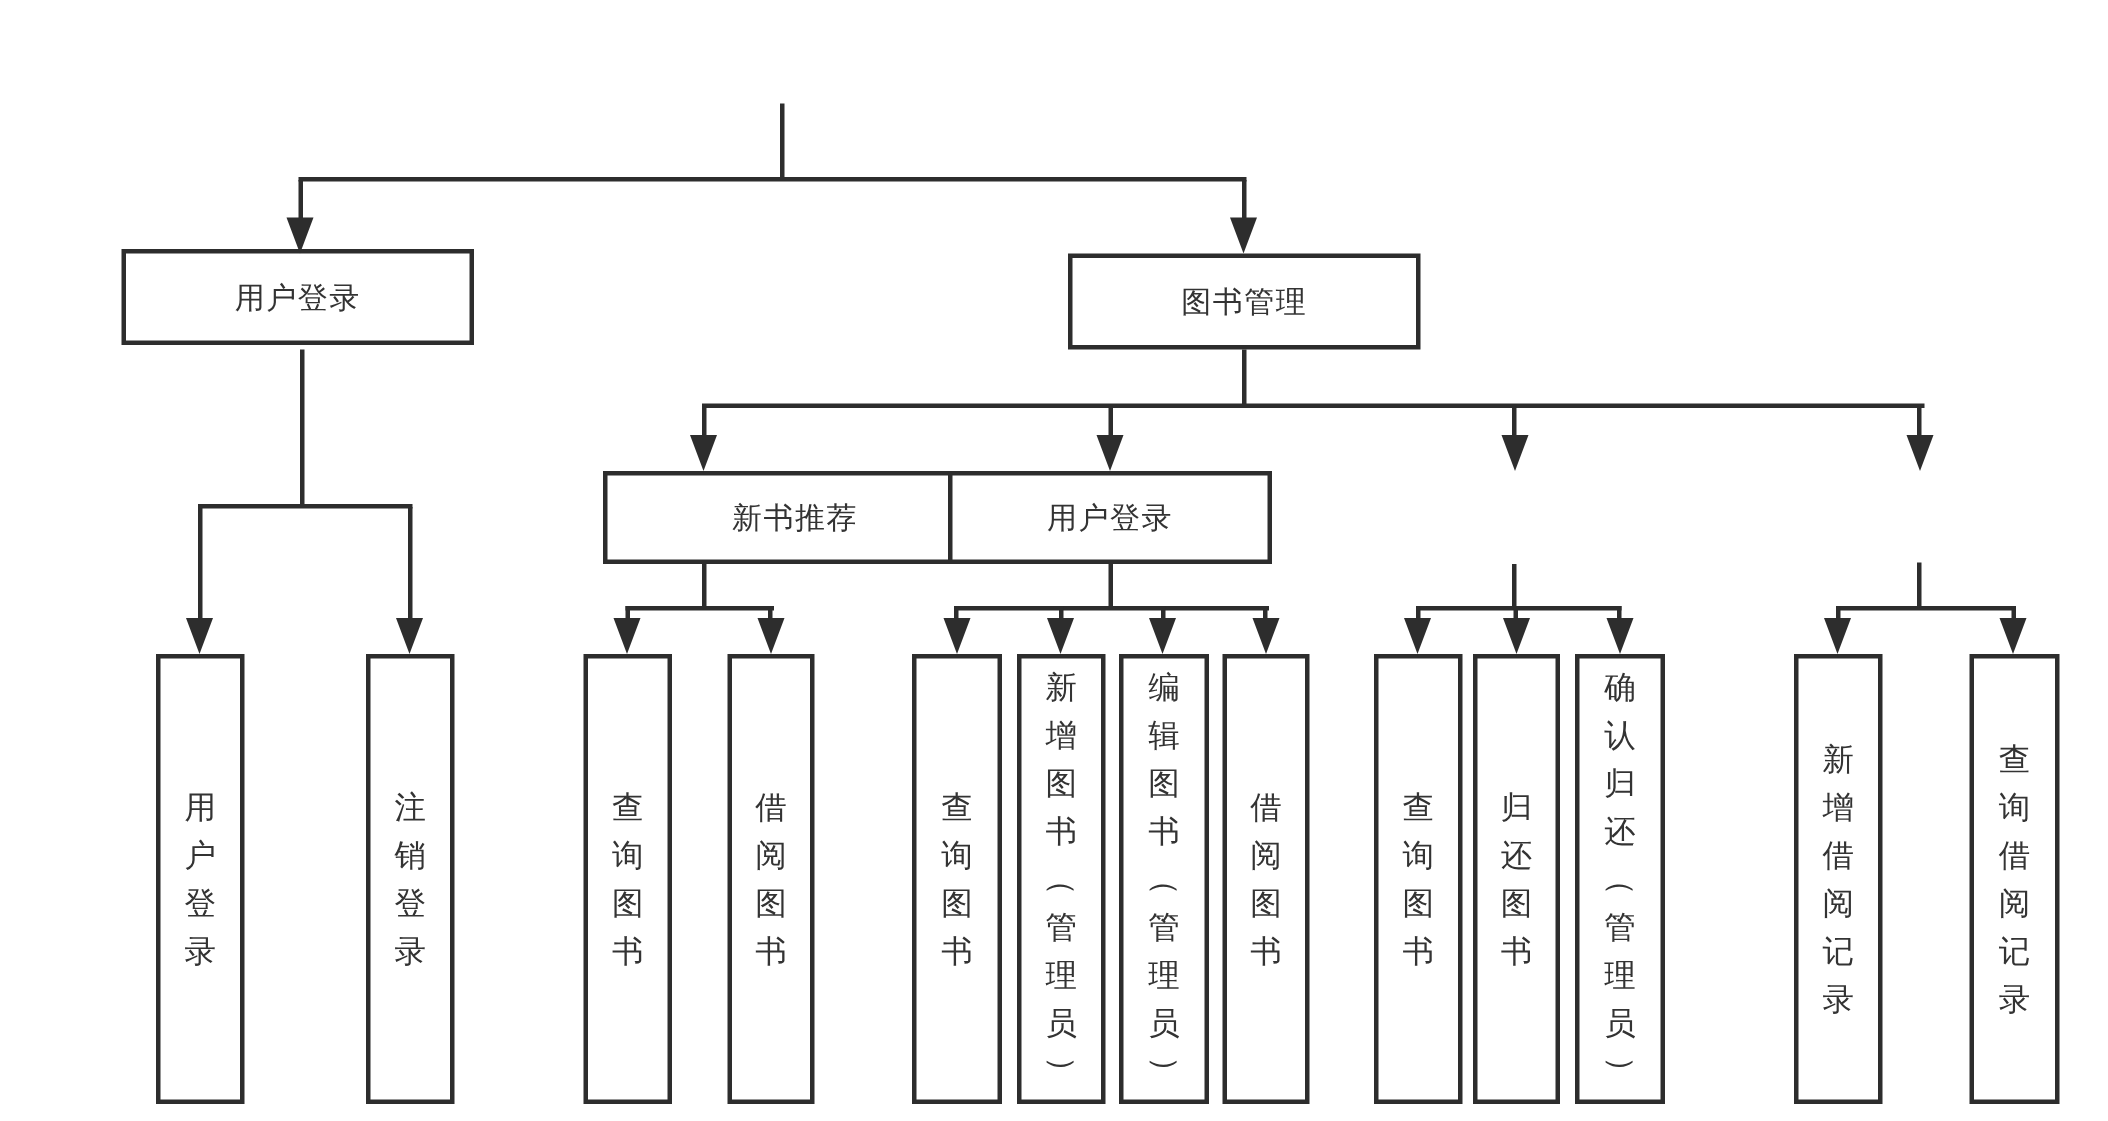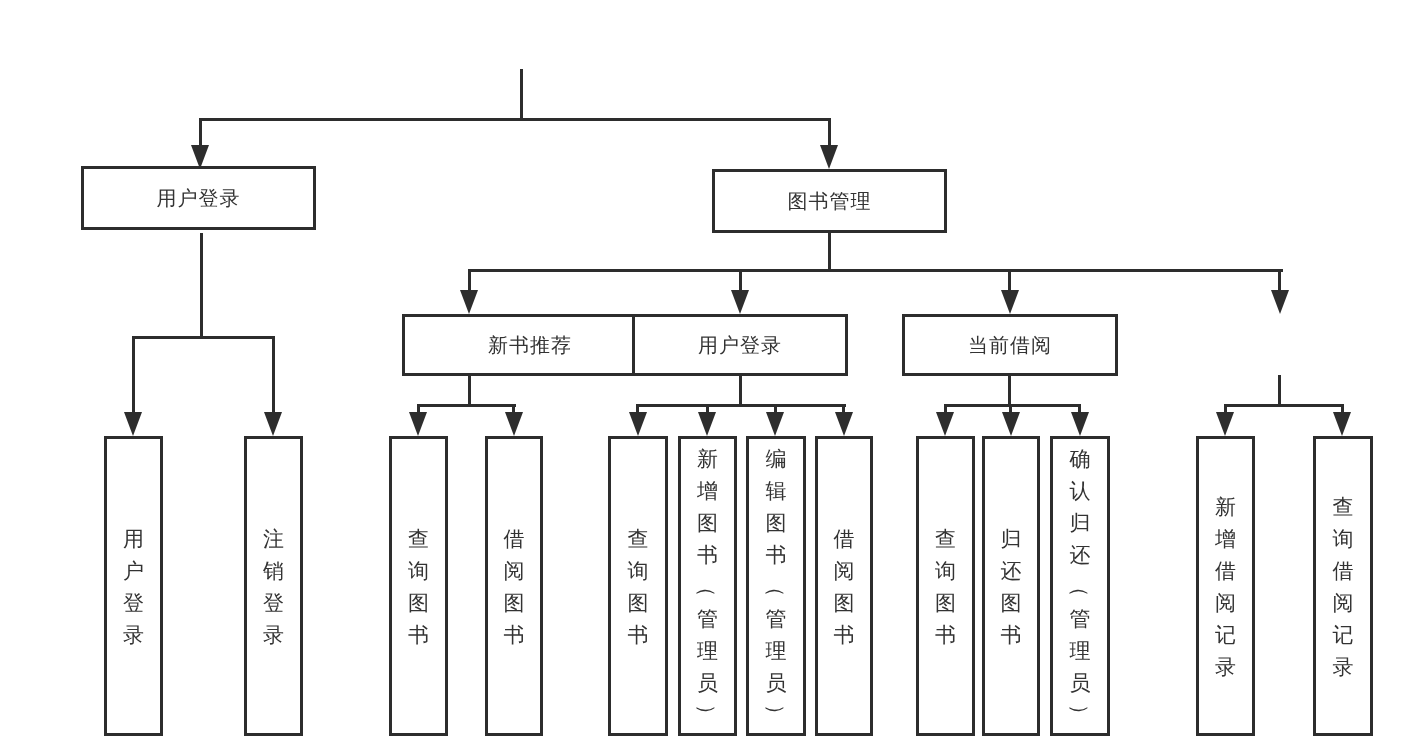--- a/index.html
+++ b/index.html
@@ -49,21 +49,20 @@
 
 
   <div class="hbox" style="left:81px;top:166px;width:235px;height:64px;">用户登录</div>
 
   <div class="hbox" style="left:712px;top:169px;width:235px;height:64px;">图书管理</div>
 
   <div class="hbox" style="left:362px;top:314px;width:256px;height:62px;margin-left:40px;">新书推荐</div>
 
   <div class="hbox" style="left:632px;top:314px;width:216px;height:62px;">用户登录</div>
 
-  <div class="hbox" style="left:902px;top:314px;width:216px;height:62px;">当前借阅</div>
 
 
   <div class="vbox" style="left:104px;width:59px;">
       <span class="ch">用</span>
       <span class="ch">户</span>
       <span class="ch">登</span>
       <span class="ch">录</span>
     </div>
   <div class="vbox" style="left:244px;width:59px;">
       <span class="ch">注</span>

